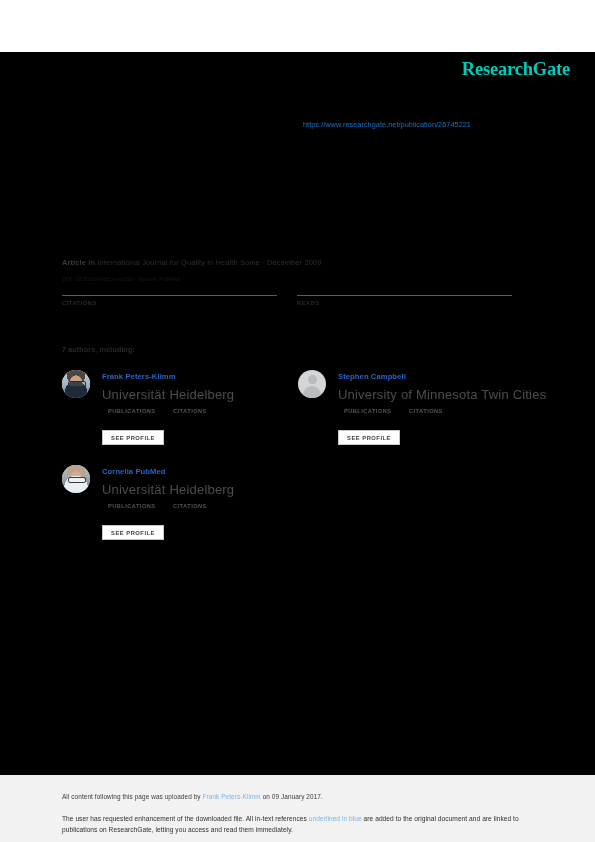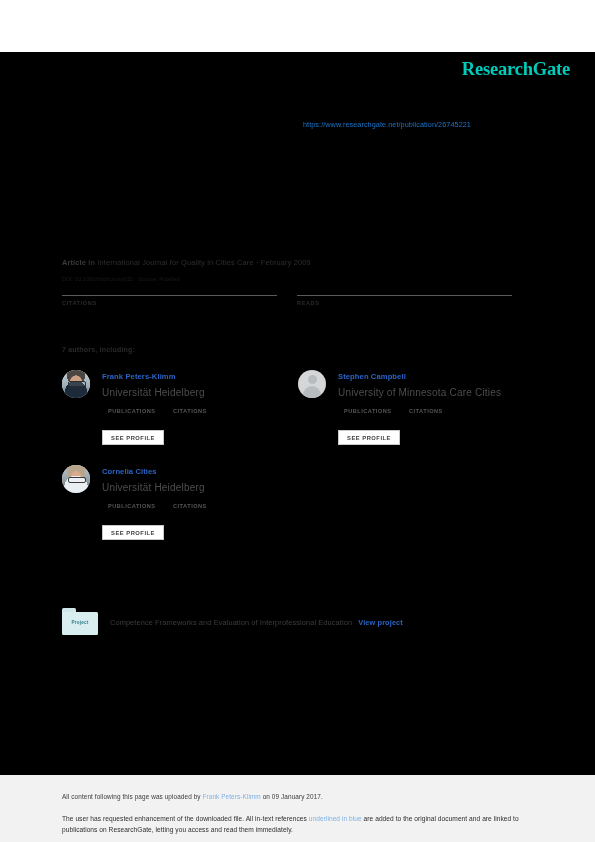--- a/index.html
+++ b/index.html
@@ -227,21 +227,21 @@
     font-size: 7.6px;
     font-weight: bold;
     color: #2a64c4;
     white-space: nowrap;
     letter-spacing: 0.1px;
   }
   .author-affil {
     position: absolute;
     left: 40px;
     top: 17px;
-    font-size: 10px;
+    font-size: 13px;
     color: #4d4d4d;
     white-space: nowrap;
     letter-spacing: 0.2px;
   }
   .author-stats {
     position: absolute;
     left: 46px;
     top: 38px;
     width: 185px;
     height: 10px;
@@ -389,23 +389,23 @@
 
   <div class="rg-logo">ResearchGate</div>
 
   <a class="rg-url">https://www.researchgate.net/publication/26745221</a>
 
   <div class="hidden-block hidden-title"></div>
 
   <div class="article-line">
     <span class="lbl">Article</span>
     <span class="it">in</span>
-    <span>International Journal for Quality in Cities Care</span>
+    <span>International Journal for Quality in Health Some</span>
     <span>·</span>
-    <span>February 2009</span>
+    <span>December 2009</span>
   </div>
 
   <div class="doi-line">DOI: 10.1093/intqhc/mzp032 · Source: PubMed</div>
 
   <div class="metric left">
     <div class="rule"></div>
     <div class="mvalue"></div>
     <div class="mlabel">CITATIONS</div>
   </div>
 
@@ -435,65 +435,54 @@
     </div>
     <div class="see-profile">SEE PROFILE</div>
   </div>
 
   <div class="author-card a1">
     <div class="avatar blank">
       <div class="head"></div>
         <div class="body"></div>
     </div>
     <div class="author-name">Stephen Campbell</div>
-    <div class="author-affil">University of Minnesota Care Cities</div>
+    <div class="author-affil">University of Minnesota Twin Cities</div>
     <div class="author-stats">
       <div class="stat pubs">
         <span class="num"></span>
         <span>PUBLICATIONS</span>
       </div>
       <div class="stat cits">
         <span class="num"></span>
         <span>CITATIONS</span>
       </div>
     </div>
     <div class="see-profile">SEE PROFILE</div>
   </div>
 
   <div class="author-card a2">
     <div class="avatar photo-c">
         <div class="face"></div>
       </div>
-    <div class="author-name">Cornelia Cities</div>
+    <div class="author-name">Cornelia PubMed</div>
     <div class="author-affil">Universität Heidelberg</div>
     <div class="author-stats">
       <div class="stat pubs">
         <span class="num"></span>
         <span>PUBLICATIONS</span>
       </div>
       <div class="stat cits">
         <span class="num"></span>
         <span>CITATIONS</span>
       </div>
     </div>
     <div class="see-profile">SEE PROFILE</div>
   </div>
 
 
-  <div class="project-row">
-    <div class="project-icon">
-      <div class="tab"></div>
-      <div class="body"></div>
-      <div class="caption">Project</div>
-    </div>
-    <div class="project-title">
-      <span>Competence Frameworks and Evaluation of Interprofessional Education</span>
-      <span class="view-project">View project</span>
-    </div>
-  </div>
 
   <div class="footer">
     <div class="footer-line1">
       <span>All content following this page was uploaded by </span><span class="link">Frank Peters-Klimm</span><span> on 09 January 2017.</span>
     </div>
     <div class="footer-para">
       <span>The user has requested enhancement of the downloaded file. All in-text references </span><span class="link">underlined in blue</span><span> are added to the original document and are linked to publications on ResearchGate, letting you access and read them immediately.</span>
     </div>
   </div>
 

